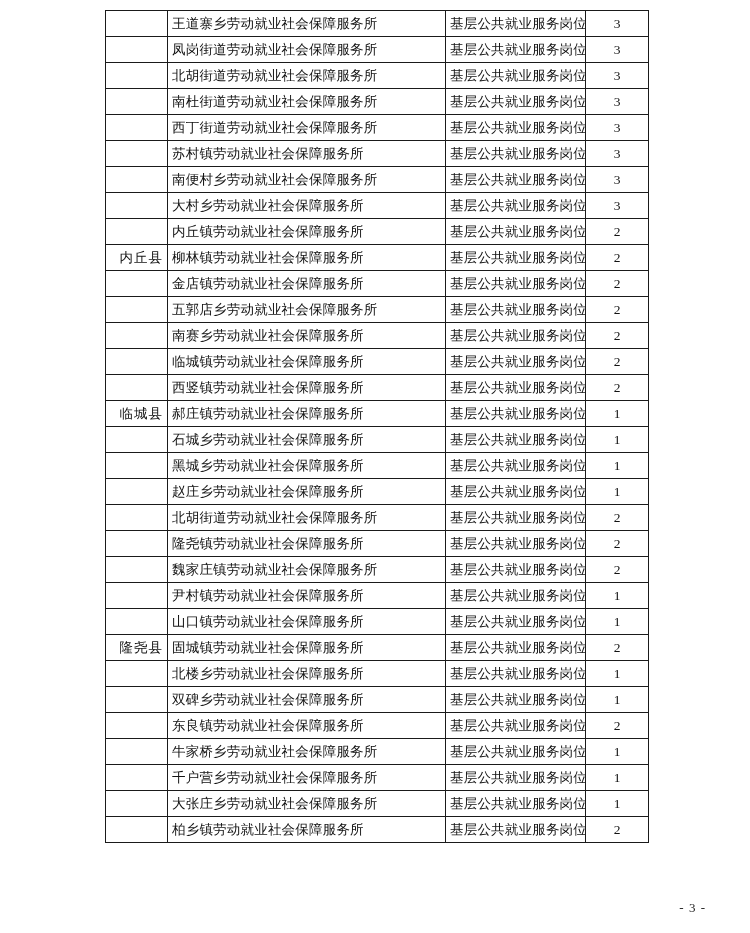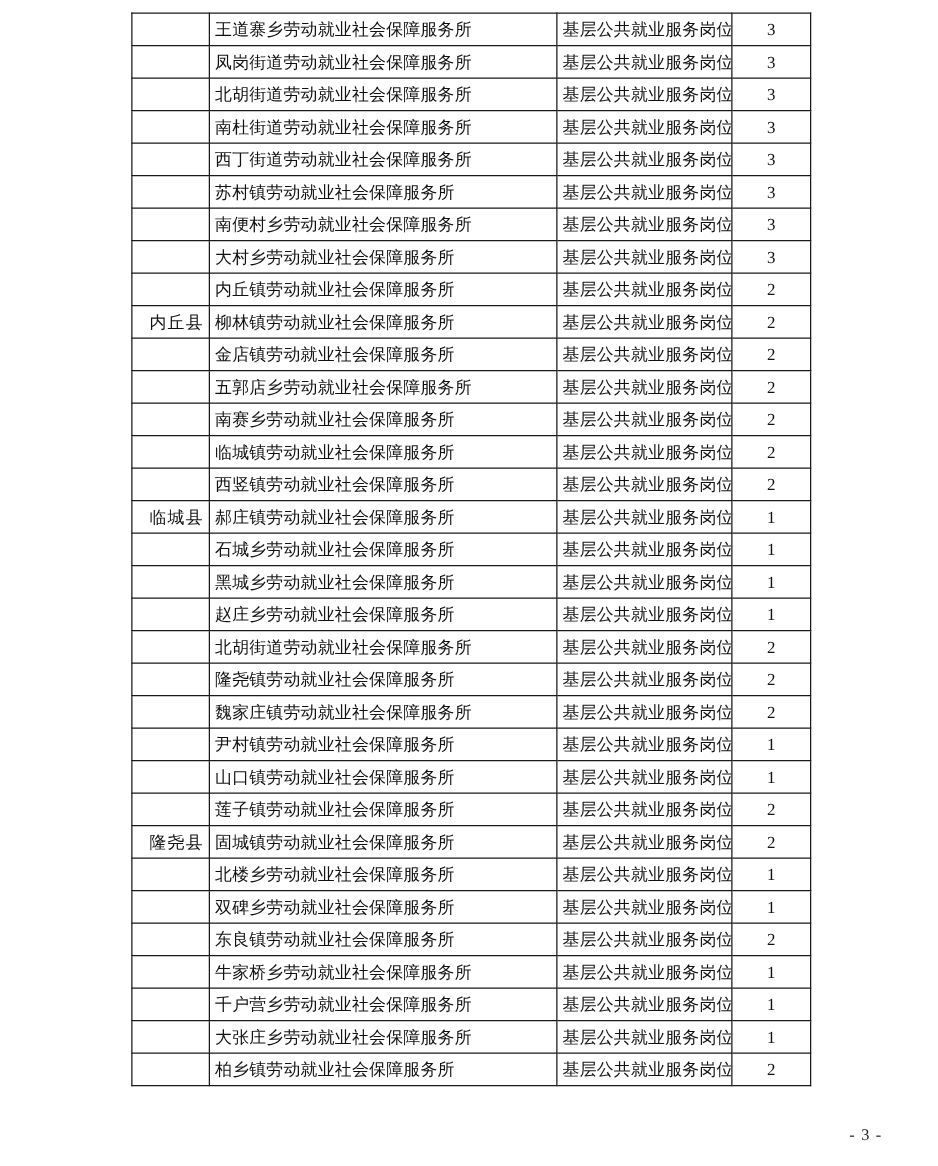--- a/index.html
+++ b/index.html
@@ -219,26 +219,20 @@
           <td class="post">基层公共就业服务岗位</td>
           <td class="num">1</td>
         </tr>
         <tr>
           <td class="county"></td>
           <td class="unit">山口镇劳动就业社会保障服务所</td>
           <td class="post">基层公共就业服务岗位</td>
           <td class="num">1</td>
         </tr>
         <tr>
-          <td class="county"></td>
-          <td class="unit">莲子镇劳动就业社会保障服务所</td>
-          <td class="post">基层公共就业服务岗位</td>
-          <td class="num">2</td>
-        </tr>
-        <tr>
           <td class="county">隆尧县</td>
           <td class="unit">固城镇劳动就业社会保障服务所</td>
           <td class="post">基层公共就业服务岗位</td>
           <td class="num">2</td>
         </tr>
         <tr>
           <td class="county"></td>
           <td class="unit">北楼乡劳动就业社会保障服务所</td>
           <td class="post">基层公共就业服务岗位</td>
           <td class="num">1</td>

